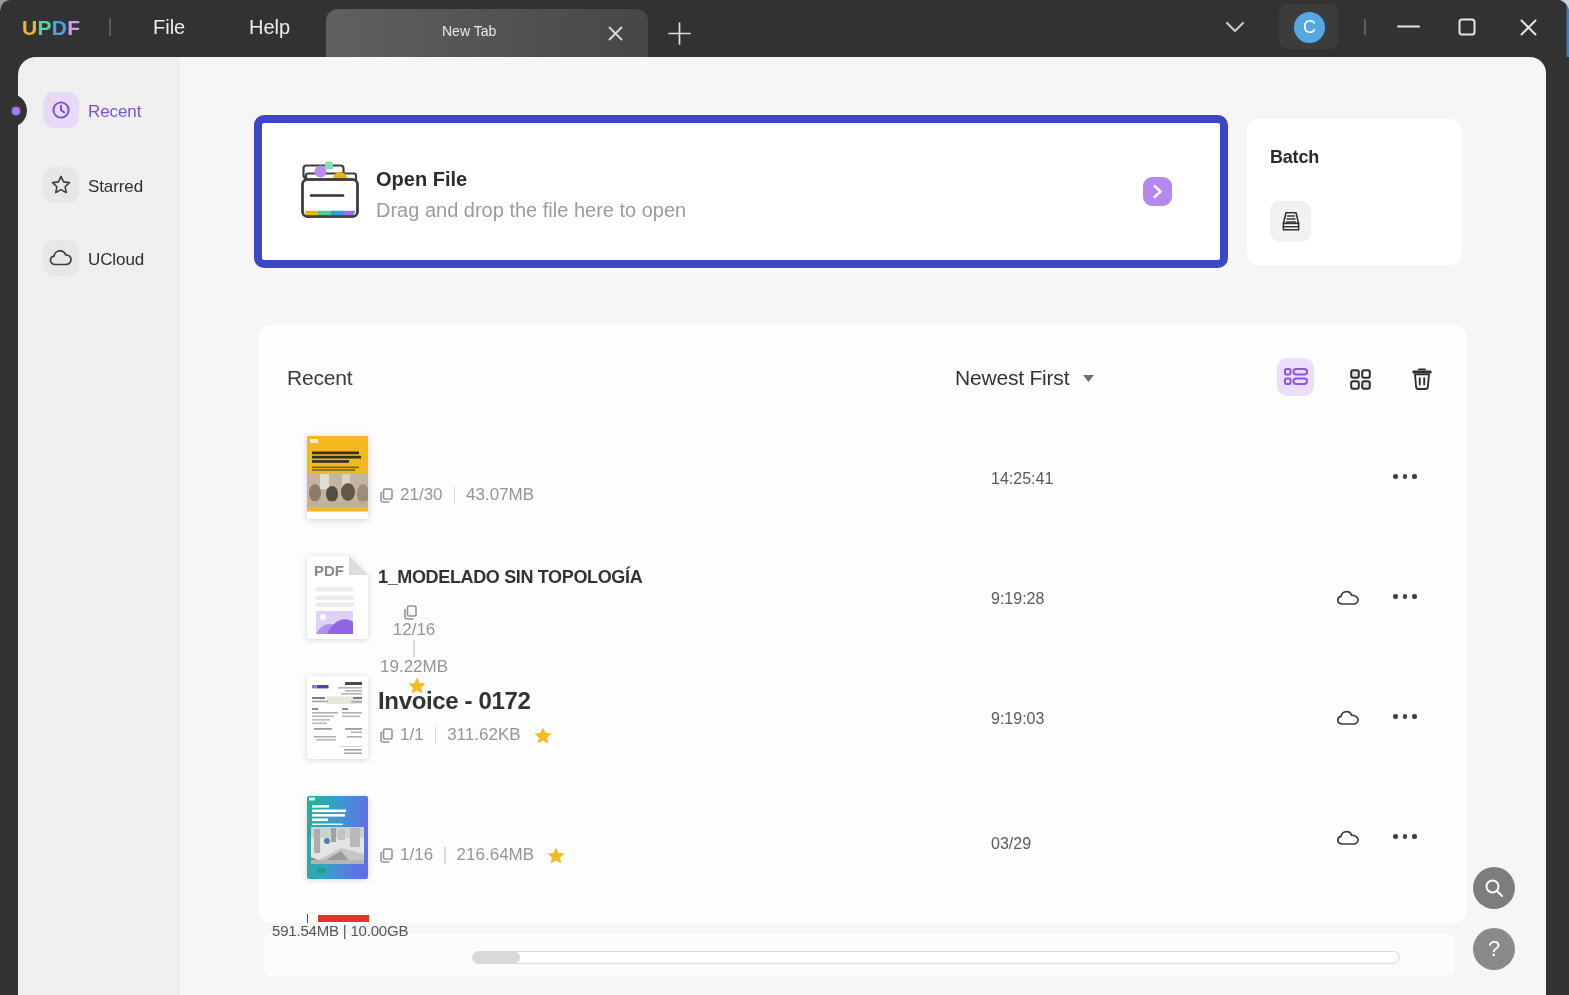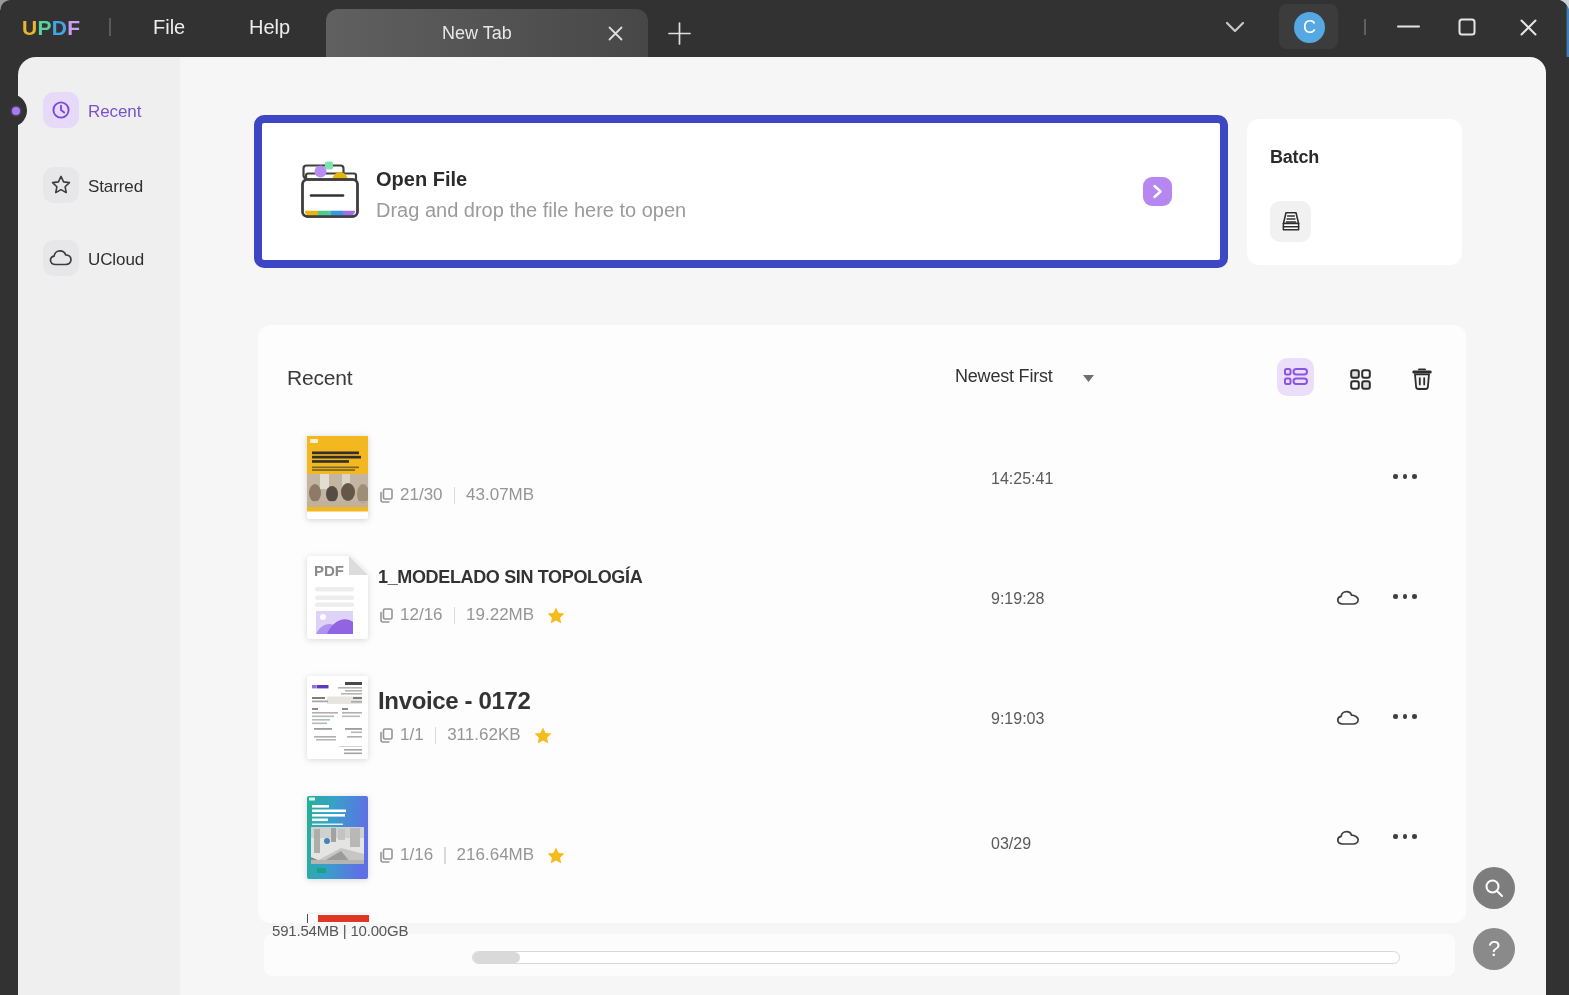--- a/index.html
+++ b/index.html
@@ -18,21 +18,21 @@
 
 <div class="abs" id="titlebar" style="left:0;top:0;width:1373px;height:57px;background:#323232;">
   <div class="abs" style="left:22px;top:16px;font-size:21px;font-weight:bold;letter-spacing:0.3px;">
     <span style="color:#eab630;">U</span><span style="color:#57d49e;">P</span><span style="color:#45a4e6;">D</span><span style="color:#c7a0f4;">F</span>
   </div>
   <div class="abs" style="left:109px;top:18px;width:2px;height:18px;background:#5a5a5a;"></div>
   <div class="abs" style="left:153px;top:16px;font-size:20px;color:#ededed;">File</div>
   <div class="abs" style="left:249px;top:16px;font-size:20px;color:#ededed;">Help</div>
 
   <div class="abs" style="left:326px;top:9px;width:322px;height:48px;border-radius:12px 12px 0 0;background:linear-gradient(to right,#606060,#474747);"></div>
-  <div class="abs" style="left:442px;top:23px;font-size:18px;color:#e8e8e8;">New Tab</div>
+  <div class="abs" style="left:442px;top:23px;font-size:14px;color:#e8e8e8;">New Tab</div>
   <svg class="abs" style="left:607px;top:25px;" width="17" height="17" viewBox="0 0 17 17">
       <path d="M2.5 2.5 L14.5 14.5 M14.5 2.5 L2.5 14.5" stroke="#dddddd" stroke-width="1.8" stroke-linecap="round"></path>
     </svg>
   <svg class="abs" style="left:668px;top:22px;" width="23" height="23" viewBox="0 0 23 23">
       <path d="M11.5 1 L11.5 22 M1 11.5 L22 11.5" stroke="#e0e0e0" stroke-width="1.7" stroke-linecap="round"></path>
     </svg>
 
   <svg class="abs" style="left:1225px;top:21px;" width="20" height="12" viewBox="0 0 20 12">
       <path d="M2 2 L10 10 L18 2" stroke="#c8c8c8" stroke-width="2.2" fill="none" stroke-linecap="round" stroke-linejoin="round"></path>
     </svg>
@@ -111,21 +111,21 @@
 <div class="abs" style="left:1270px;top:201px;width:41px;height:41px;border-radius:10px;background:#f1f1f2;"></div>
 <svg class="abs" style="left:1279px;top:210px;" width="24" height="24" viewBox="0 0 24 24">
   <path d="M7 2.8 L17 2.8 L19.6 13.6 L4.4 13.6 Z" fill="#ffffff" stroke="#2f2f2f" stroke-width="1.6" stroke-linejoin="round"></path>
   <path d="M8.6 6.1 h6.8 M8 9 h8 M7.4 11.9 h9.2" stroke="#2f2f2f" stroke-width="1.5" stroke-linecap="round"></path>
   <rect x="4.4" y="13.6" width="15.2" height="3.1" fill="#ffffff" stroke="#2f2f2f" stroke-width="1.5" stroke-linejoin="round"></rect>
   <rect x="4.4" y="16.7" width="15.2" height="3.1" fill="#ffffff" stroke="#2f2f2f" stroke-width="1.5" stroke-linejoin="round"></rect>
 </svg>
 
 <div class="abs" id="recentcard" style="left:258px;top:325px;width:1208px;height:598px;background:#fdfdfe;border-radius:12px;overflow:hidden;">
   <div class="abs" style="left:29px;top:41px;font-size:21px;letter-spacing:-0.2px;color:#3a3a3a;">Recent</div>
-  <div class="abs" style="left:697px;top:41px;font-size:18px;letter-spacing:-0.2px;color:#333333;">Newest First</div>
+  <div class="abs" style="left:697px;top:41px;font-size:21px;letter-spacing:-0.2px;color:#333333;">Newest First</div>
   <svg class="abs" style="left:824px;top:49px;" width="13" height="9" viewBox="0 0 13 9">
       <path d="M1 1 L6.5 8 L12 1 Z" fill="#6f6f6f"></path>
     </svg>
   <div class="abs" style="left:1019px;top:33px;width:37px;height:38px;border-radius:10px;background:#eadefb;"></div>
   <svg class="abs" style="left:1026px;top:43px;" width="24" height="18" viewBox="0 0 24 18">
       <g stroke="#8b55e0" stroke-width="2" fill="none">
         <rect x="1" y="1" width="5.5" height="5.5" rx="1.5"></rect>
         <rect x="1" y="10.5" width="5.5" height="5.5" rx="1.5"></rect>
         <rect x="9.5" y="1" width="13.5" height="5.5" rx="2.7"></rect>
         <rect x="9.5" y="10.5" width="13.5" height="5.5" rx="2.7"></rect>
@@ -156,21 +156,21 @@
       <span>43.07MB</span>
   </div>
   <div class="abs time" style="left:733px;top:144.5px;">14:25:41</div>
   <div class="abs dots" style="left:1135px;top:149px;">
       <b></b>
       <b></b>
       <b></b>
     </div>
 
   <div class="abs" style="left:120px;top:242px;font-size:18px;letter-spacing:-0.35px;font-weight:bold;color:#333333;">1_MODELADO SIN TOPOLOGÍA</div>
-  <div class="abs meta" style="left:122px;top:280px;">
+  <div class="abs meta" style="left:122px;top:280px;flex-direction:column;">
     <svg width="13" height="15" viewBox="0 0 13 15">
         <rect x="3.5" y="1" width="8.5" height="10" rx="1.5" stroke="#959595" stroke-width="1.6" fill="none"></rect>
         <path d="M9 14 H3 a2 2 0 0 1 -2 -2 V4.5" stroke="#959595" stroke-width="1.6" fill="none" stroke-linecap="round"></path>
       </svg>
     <span>12/16</span>
       <i></i>
       <span>19.22MB</span>
     <svg style="margin-left:13px;" width="18" height="17" viewBox="0 0 18 17">
         <path d="M9 0.5 L11.6 5.9 L17.5 6.6 L13.1 10.7 L14.3 16.5 L9 13.6 L3.7 16.5 L4.9 10.7 L0.5 6.6 L6.4 5.9 Z" fill="#f2bd1d"></path>
       </svg>

